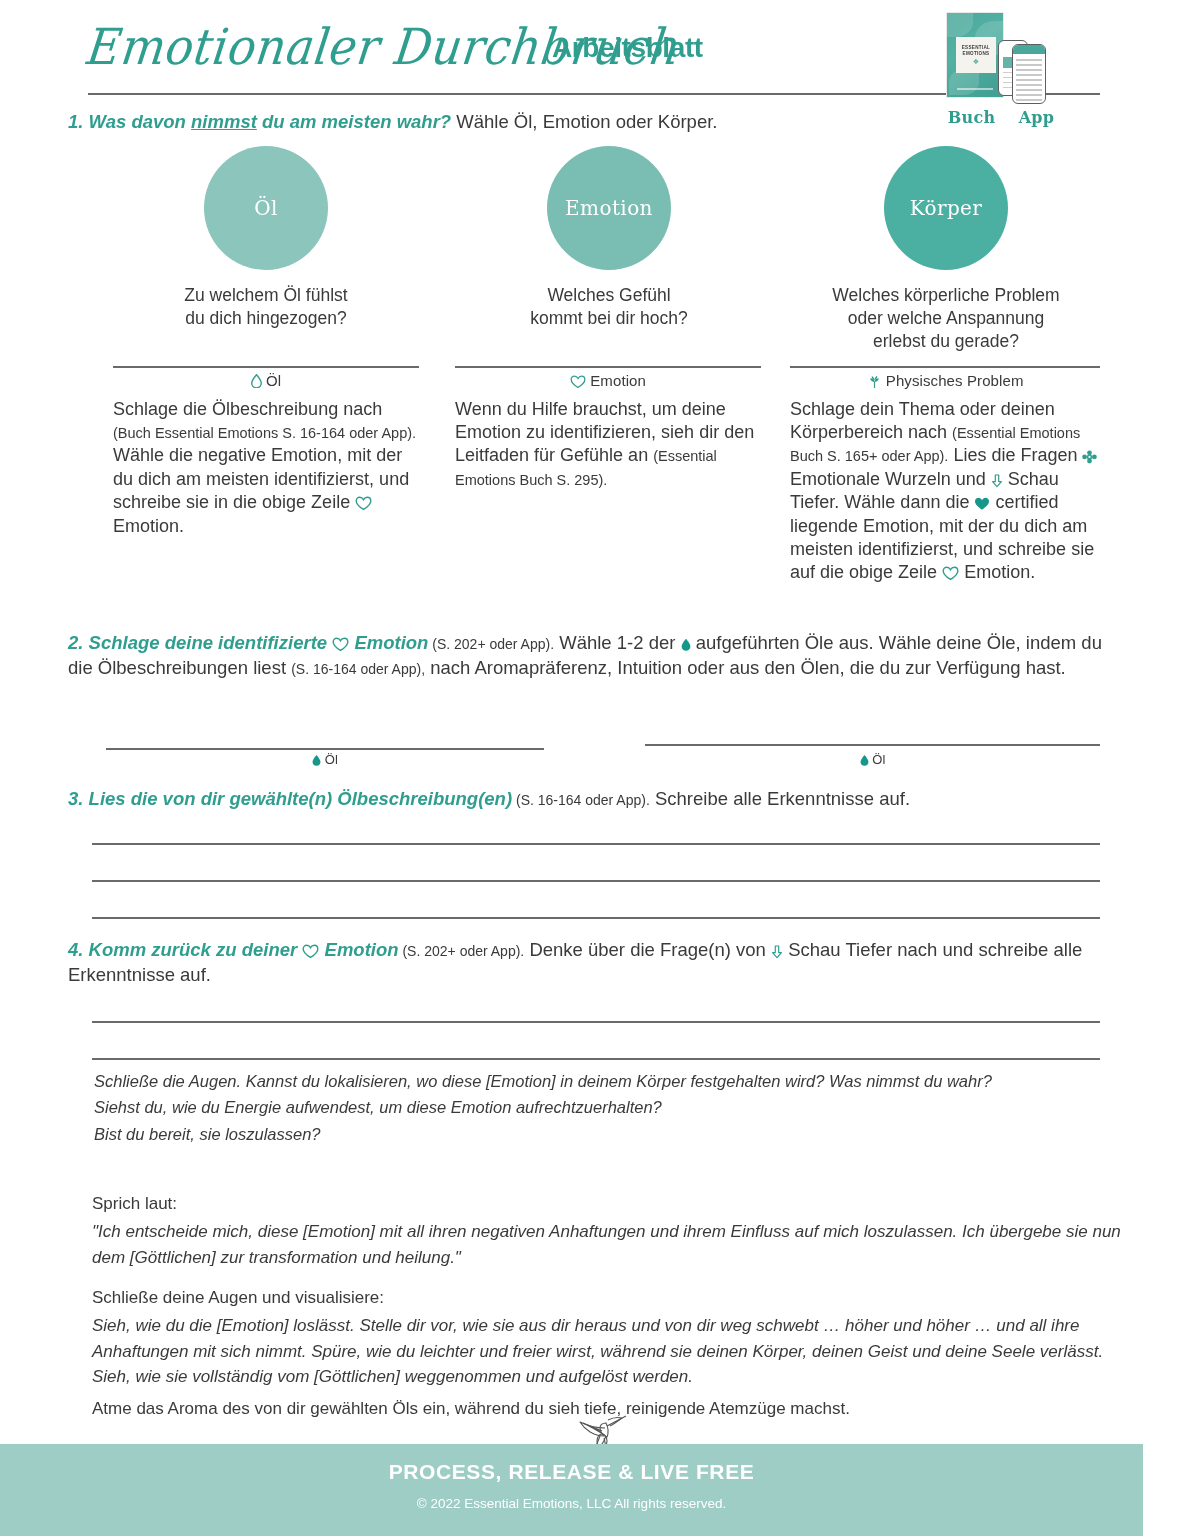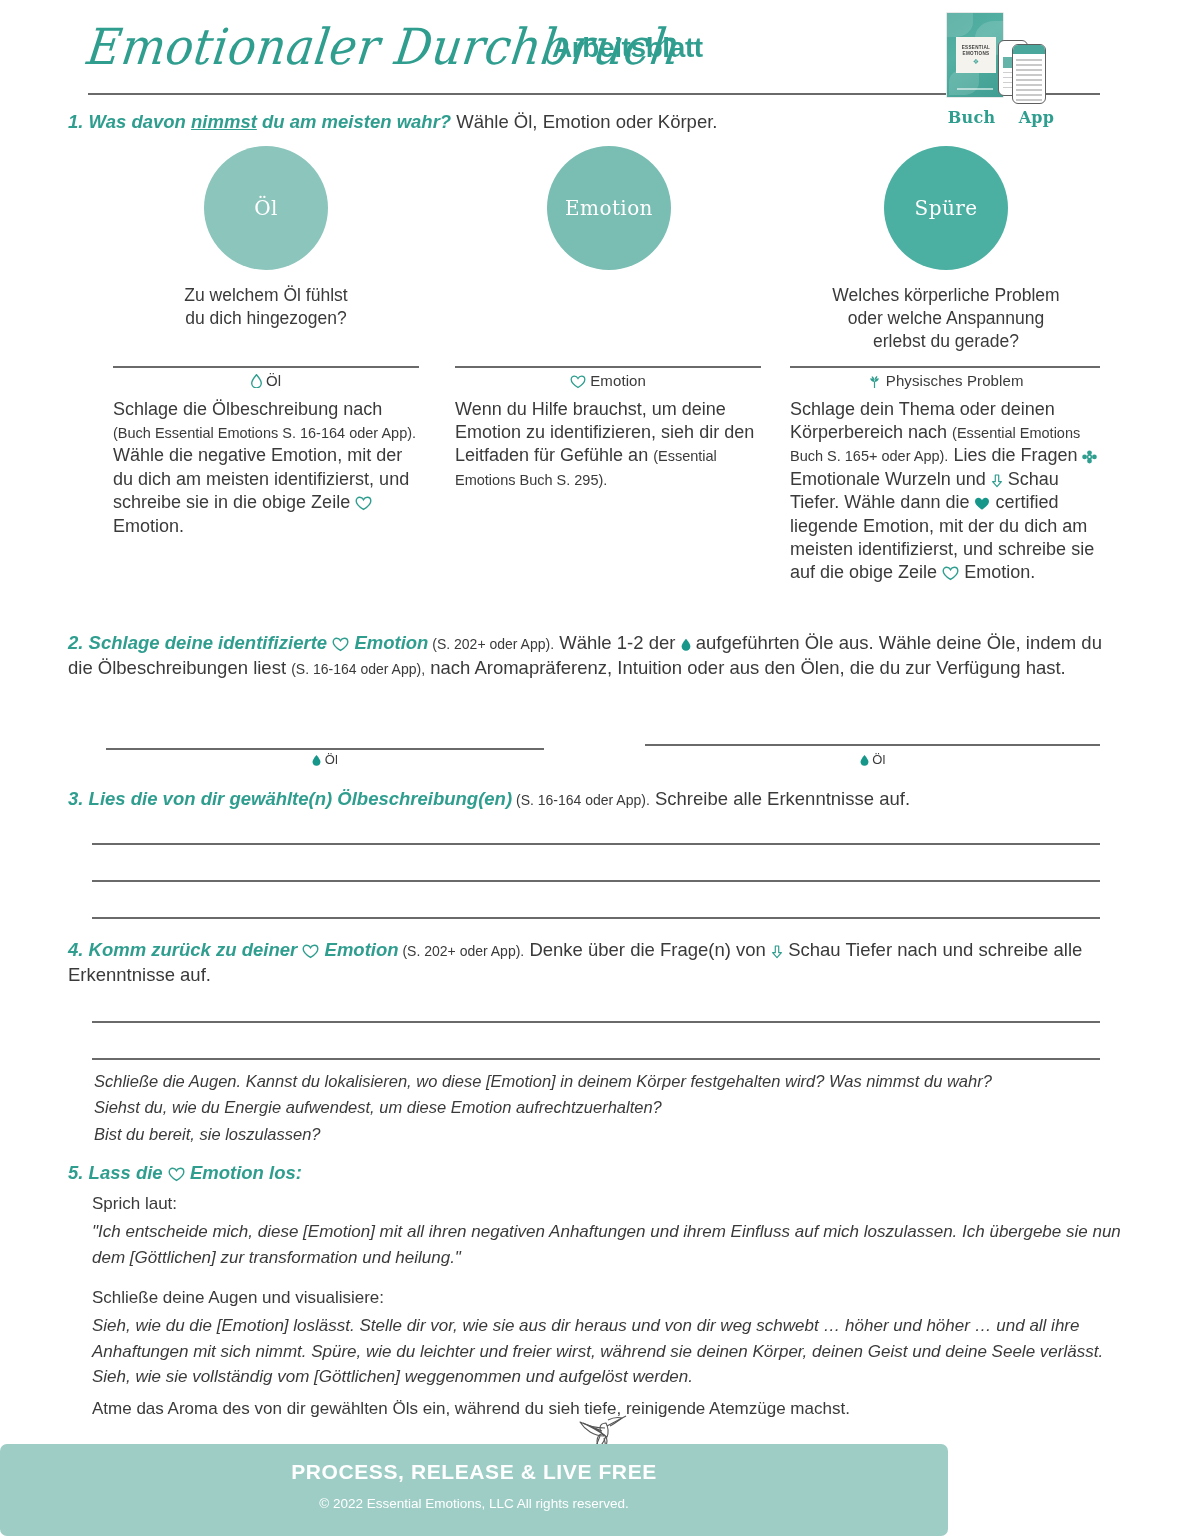--- a/index.html
+++ b/index.html
@@ -146,25 +146,24 @@
     position: absolute; font-style: italic; font-size: 16.5px; line-height: 1.6;
     color: #3a3a3a;
   }
 
   
   .s5 { position: absolute; font-size: 17px; line-height: 1.5; color: #3a3a3a; }
   .s5.it { font-style: italic; }
 
   
   .footer {
-    position: absolute; left: 0; bottom: 0; width: 948px; height: 92px;
+    position: absolute; left: 0; bottom: 0; width: 1143px; height: 92px;
     background: #9ecdc6;
     text-align: center;
     color: #ffffff;
-    border-radius: 7px;
   }
   .footer-title {
     font-weight: bold; font-size: 21px; letter-spacing: .6px;
     padding-top: 16px; color: #ffffff;
   }
   .footer-sub { font-size: 13.5px; color: #ffffff; padding-top: 10px; line-height: 1.5; }
   .bird-logo {
     position: absolute; left: 50%; transform: translateX(-50%);
     bottom: 62px; width: 86px; height: 66px;
   }
@@ -229,24 +228,26 @@
       <div class="circ" style="background:#8BC5BC;">
         <span class="circ-label">Öl</span>
       </div>
       <div class="circ-q" style="white-space:pre-line;">Zu welchem Öl fühlst
 du dich hingezogen?</div>
     </div>
     <div class="circ-wrap" style="left:439px; top:0;">
       <div class="circ" style="background:#79BDB3;">
         <span class="circ-label">Emotion</span>
       </div>
+      <div class="circ-q" style="white-space:pre-line;">Welches Gefühl
+kommt bei dir hoch?</div>
     </div>
     <div class="circ-wrap" style="left:776px; top:0;">
       <div class="circ" style="background:#4BAFA2;">
-        <span class="circ-label">Spüre</span>
+        <span class="circ-label">Körper</span>
       </div>
       <div class="circ-q" style="white-space:pre-line;">Welches körperliche Problem
 oder welche Anspannung
 erlebst du gerade?</div>
     </div>
   </div>
 
   <div class="col" style="left:113px; top:366px; width:306px;">
     <div class="col-rule"></div>
     <div class="col-cap">
@@ -378,28 +379,20 @@
 
   <div class="wline" style="left:92px; top:1021px; width:1008px;"></div>
   <div class="wline" style="left:92px; top:1058px; width:1008px;"></div>
 
   <div class="prompt" style="left:94px; top:1068px; width:1030px;">
     <div>Schließe die Augen. Kannst du lokalisieren, wo diese [Emotion] in deinem Körper festgehalten wird? Was nimmst du wahr?</div>
     <div>Siehst du, wie du Energie aufwendest, um diese Emotion aufrechtzuerhalten?</div>
     <div>Bist du bereit, sie loszulassen?</div>
   </div>
 
-  <div class="step" style="left:68px; top:1161px; width:1062px;">
-    <span class="step-num">5.</span>
-    <span class="step-head">Lass die </span><span>
-      <svg width="17" height="15" viewBox="0 0 17 15" style="vertical-align:-3px;">
-        <path d="M8.5 13.4 C8.5 13.4 1.2 8.9 1.2 4.9 C1.2 2.6 2.9 1.2 4.7 1.2 C6.3 1.2 7.7 2.2 8.5 3.7 C9.3 2.2 10.7 1.2 12.3 1.2 C14.1 1.2 15.8 2.6 15.8 4.9 C15.8 8.9 8.5 13.4 8.5 13.4 Z" fill="none" stroke="#2f9e8f" stroke-width="1.4"></path>
-      </svg>
-    </span><span class="step-head"> Emotion los:</span>
-  </div>
 
   <div class="s5" style="left:92px; top:1191px; width:1035px;">Sprich laut:</div>
   <div class="s5 it" style="left:92px; top:1219px; width:1035px;">"Ich entscheide mich, diese [Emotion] mit all ihren negativen Anhaftungen und ihrem Einfluss auf mich loszulassen. Ich übergebe sie nun dem [Göttlichen] zur transformation und heilung."</div>
 
   <div class="s5" style="left:92px; top:1285px; width:1035px;">Schließe deine Augen und visualisiere:</div>
   <div class="s5 it" style="left:92px; top:1313px; width:1035px;">Sieh, wie du die [Emotion] loslässt. Stelle dir vor, wie sie aus dir heraus und von dir weg schwebt … höher und höher … und all ihre Anhaftungen mit sich nimmt. Spüre, wie du leichter und freier wirst, während sie deinen Körper, deinen Geist und deine Seele verlässt. Sieh, wie sie vollständig vom [Göttlichen] weggenommen und aufgelöst werden.</div>
 
   <div class="s5" style="left:92px; top:1396px; width:1035px;">Atme das Aroma des von dir gewählten Öls ein, während du sieh tiefe, reinigende Atemzüge machst.</div>
 
   <div class="bird-logo">

